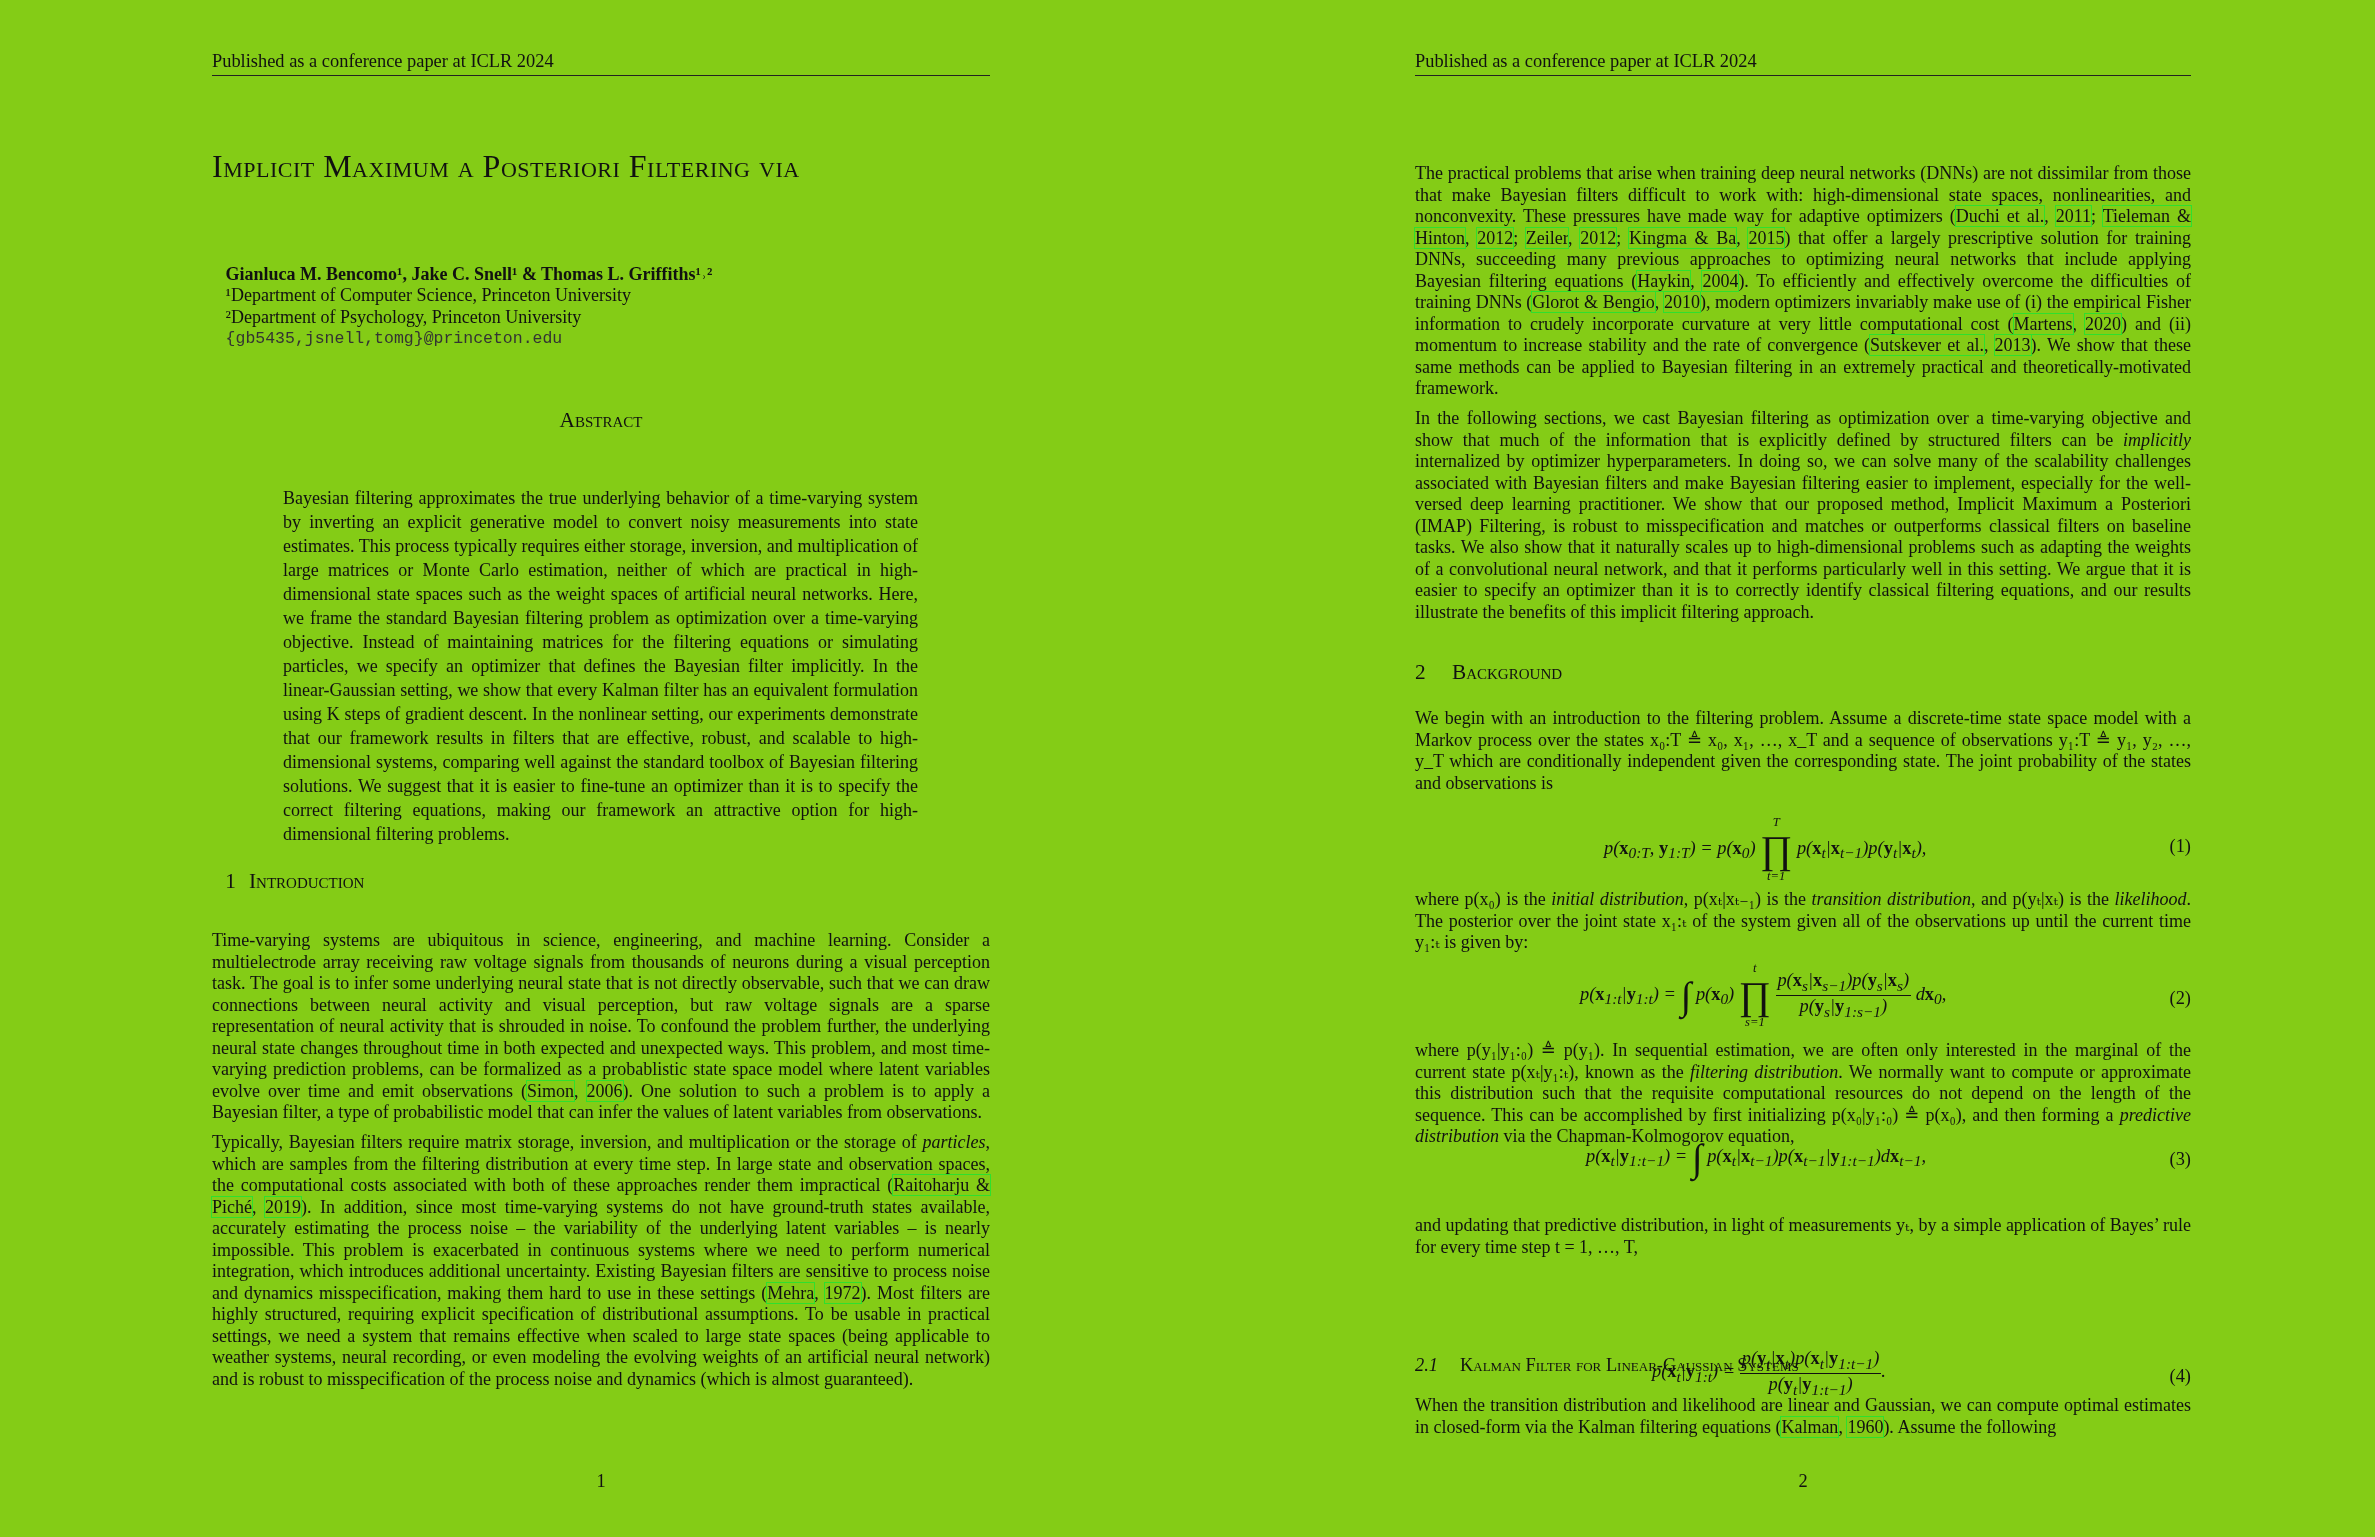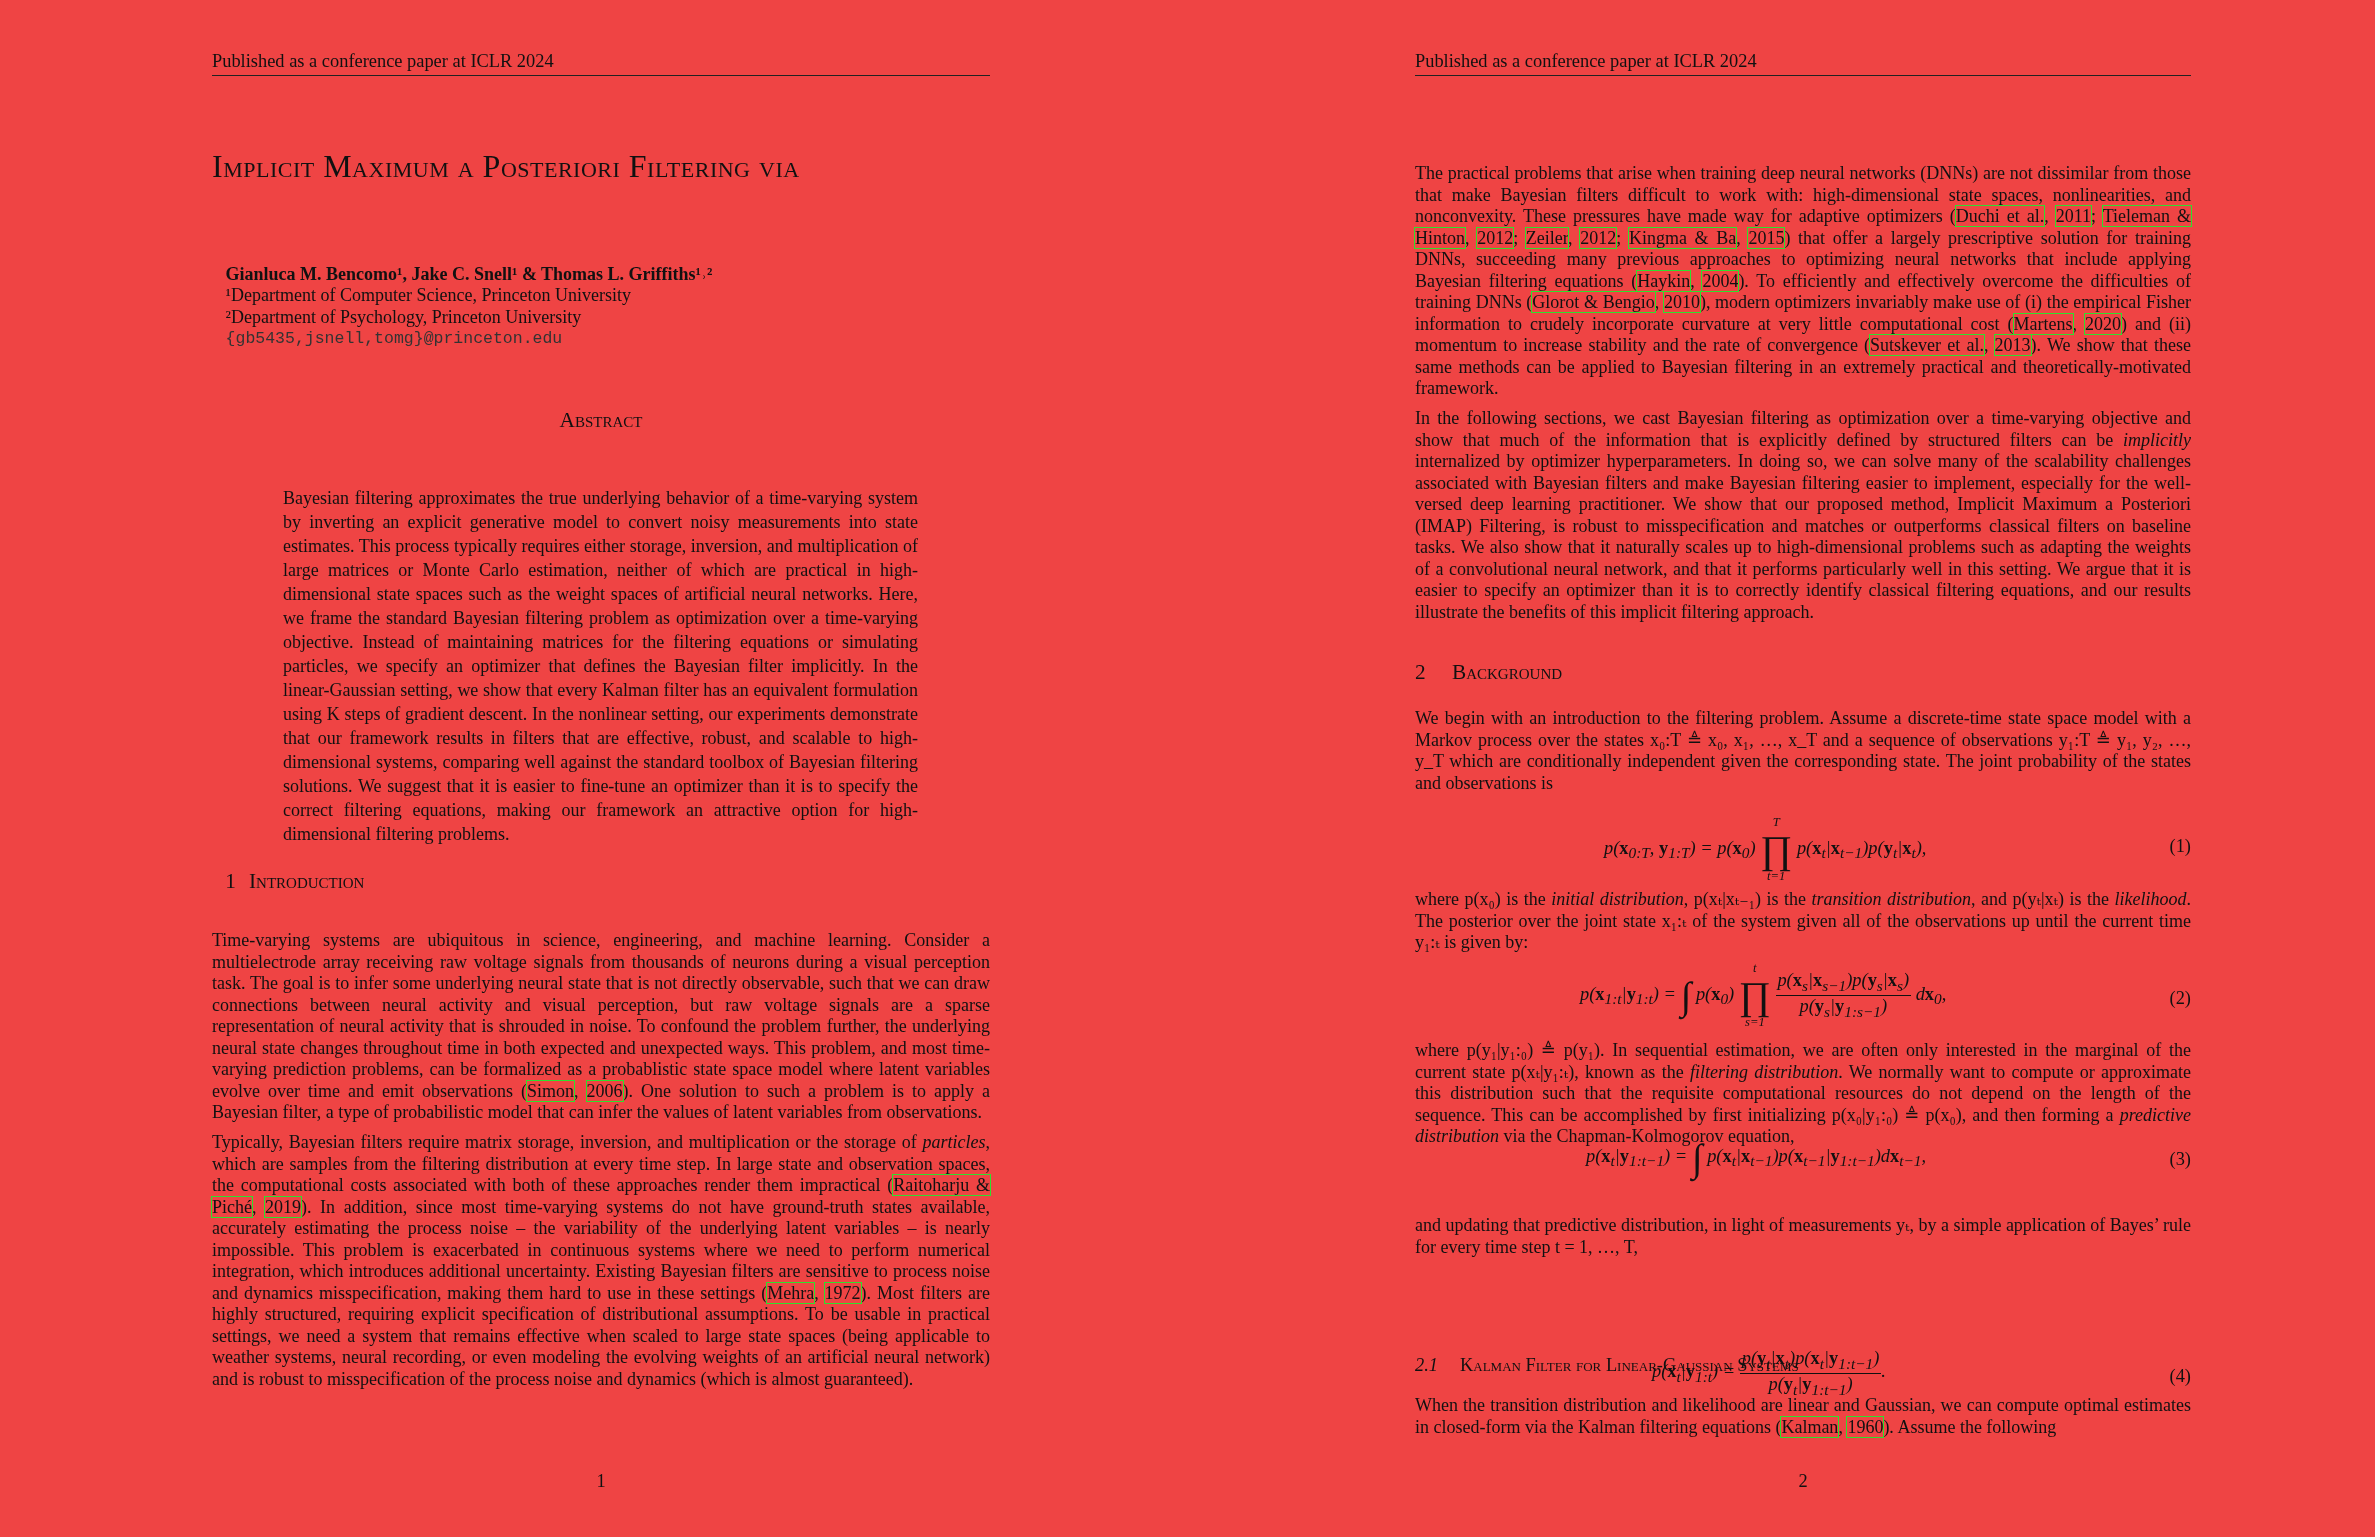--- a/index.html
+++ b/index.html
@@ -1,18 +1,18 @@
 <!DOCTYPE html>
 <html><head>
 <meta charset="utf-8">
 <style>
   html, body { margin:0; padding:0; background:#ffffff; }
   body { width:2375px; height:1537px; position:relative; overflow:hidden;
          font-family:"Liberation Serif","DejaVu Serif",serif; color:#111; }
-  .page { position:absolute; top:0; width:1188px; height:1537px; background:#ef4444; }
+  .page { position:absolute; top:0; width:1188px; height:1537px; background:#84cc16; }
   .page.left { left:0; }
   .page.right { left:1188px; }
   .content { position:absolute; left:212px; width:778px; }
   .page.right .content { left:227px; width:776px; }
   .running-head { position:absolute; top:51px; left:0; width:100%; font-size:18.4px; line-height:21.3px;
                   border-bottom:1.9px solid #222; padding-bottom:2.9px; }
   .title { position:absolute; top:147px; left:0; width:100%; font-size:32px; line-height:39px;
            font-variant:small-caps; letter-spacing:0.5px; }
   .authors { position:absolute; top:264px; left:13.6px; font-size:18px; line-height:21.3px; }
   .authors .names { font-weight:bold; }

